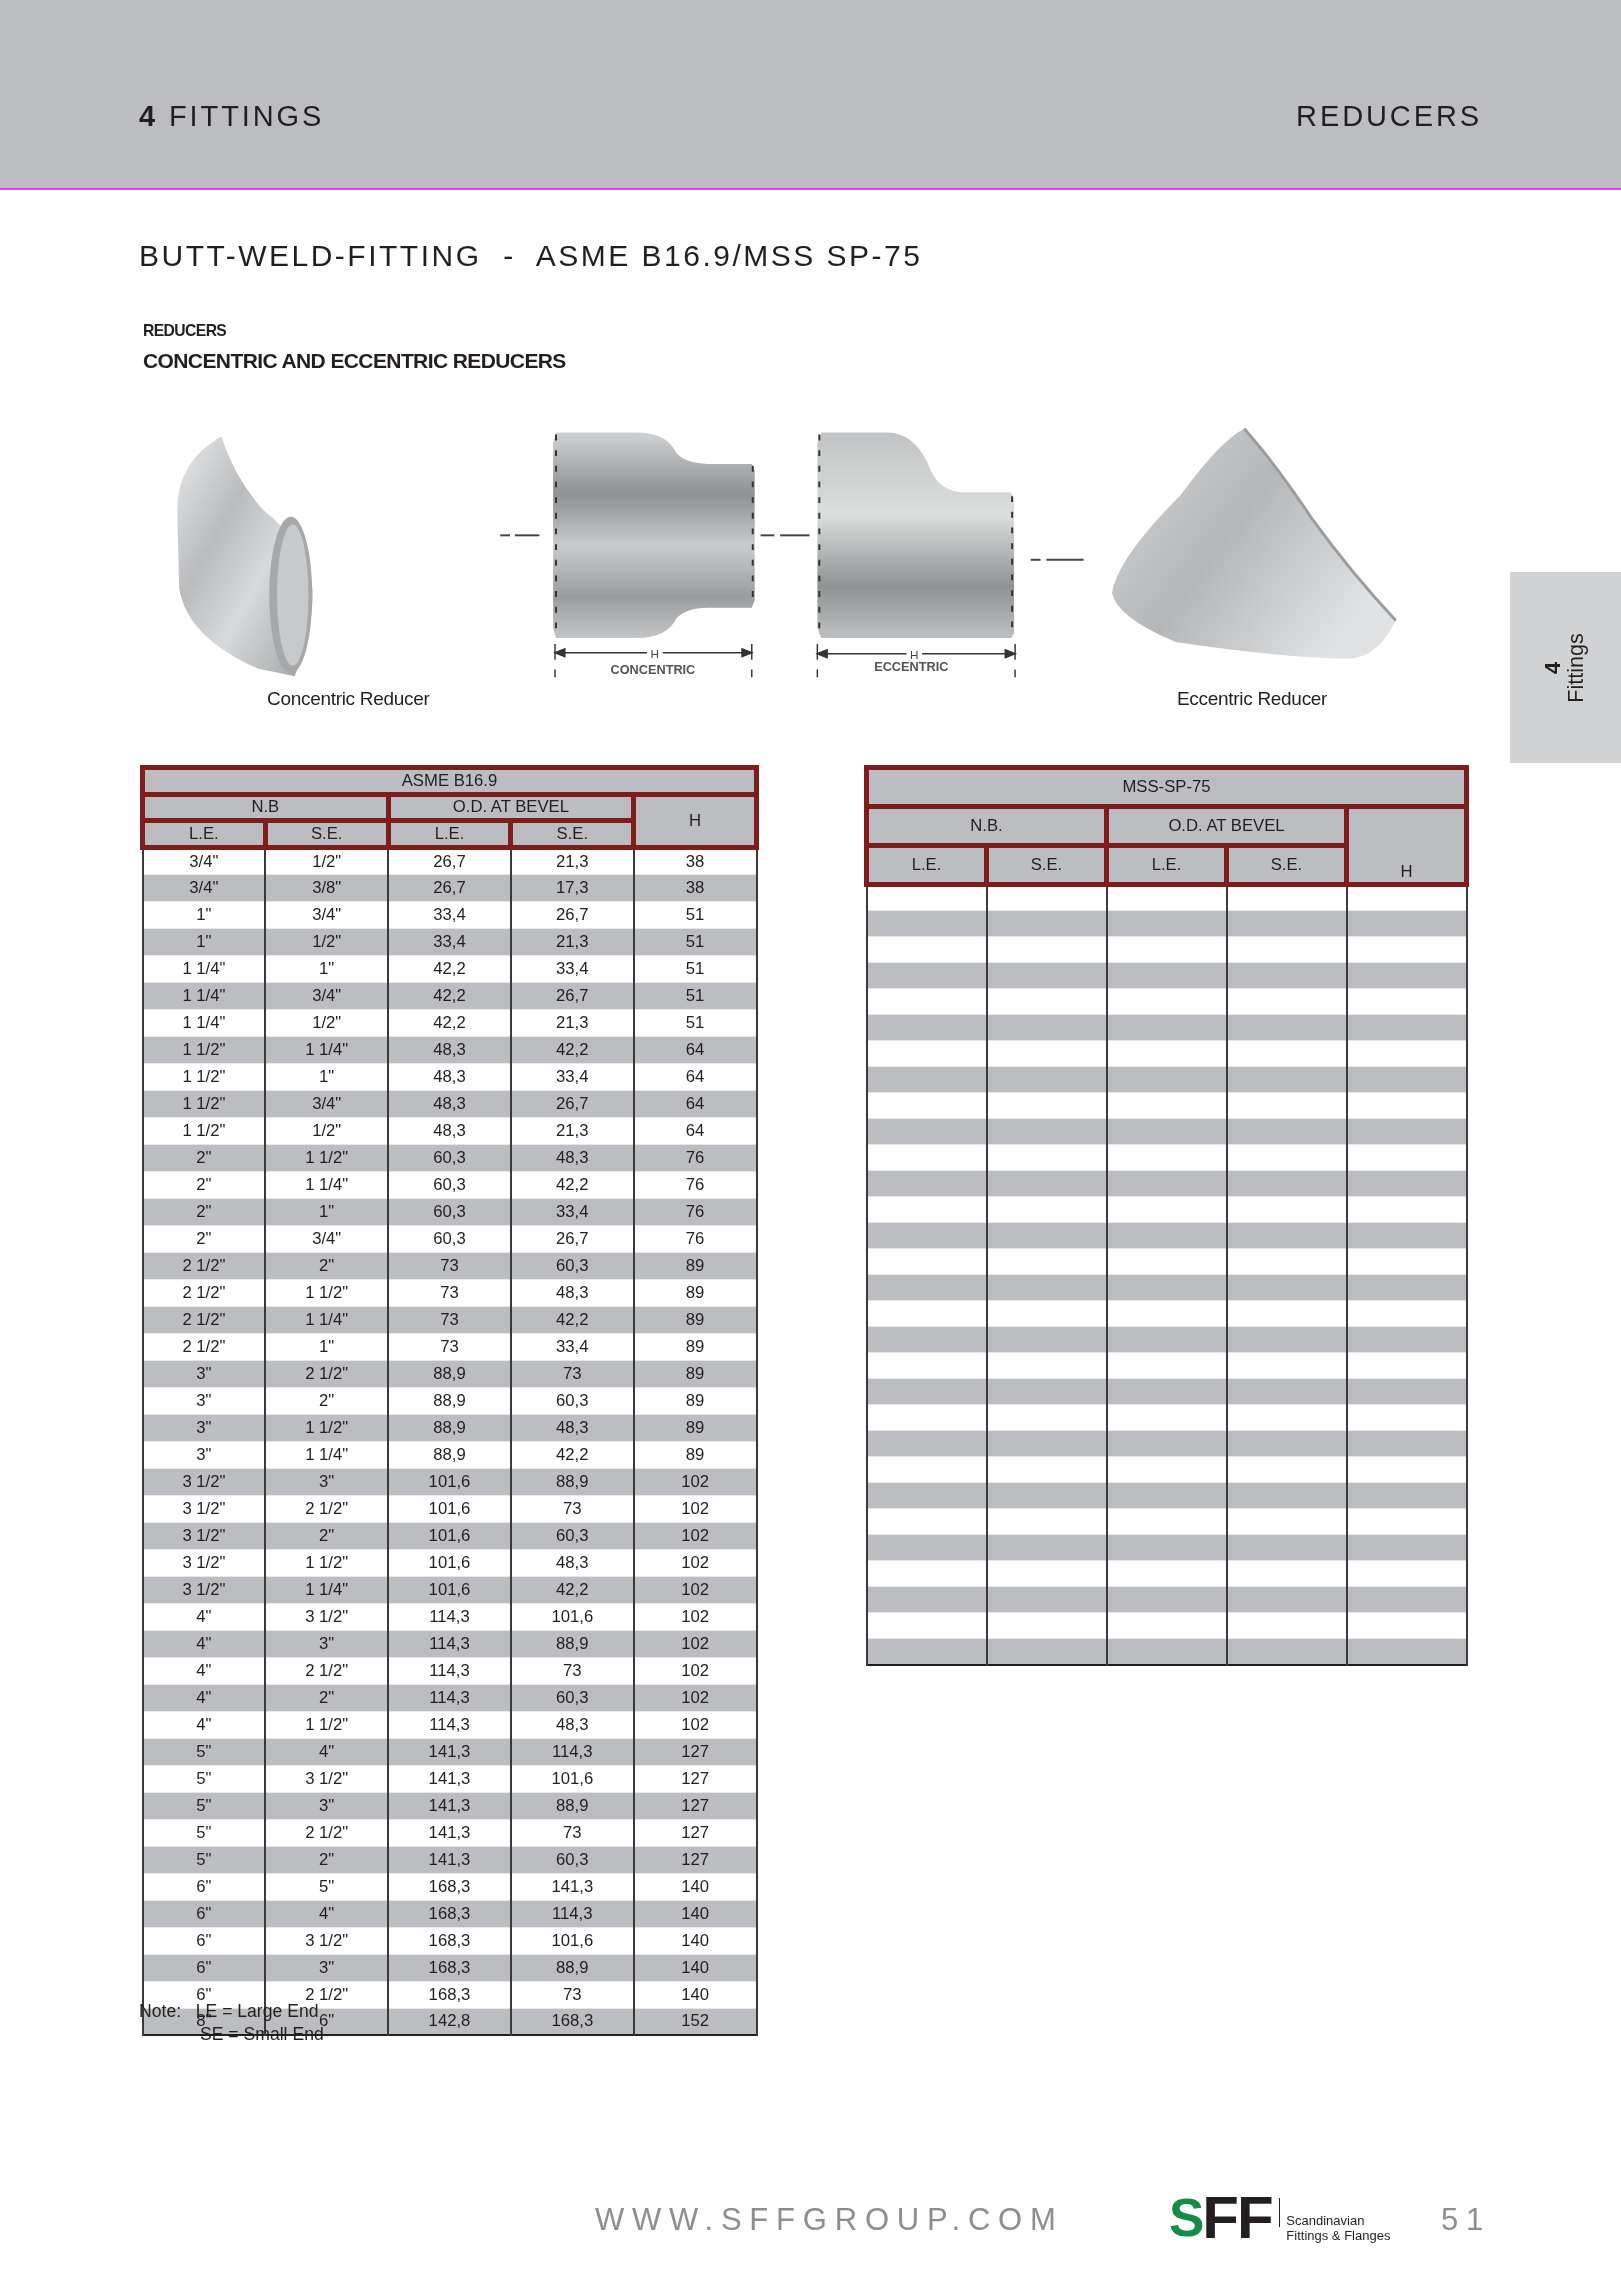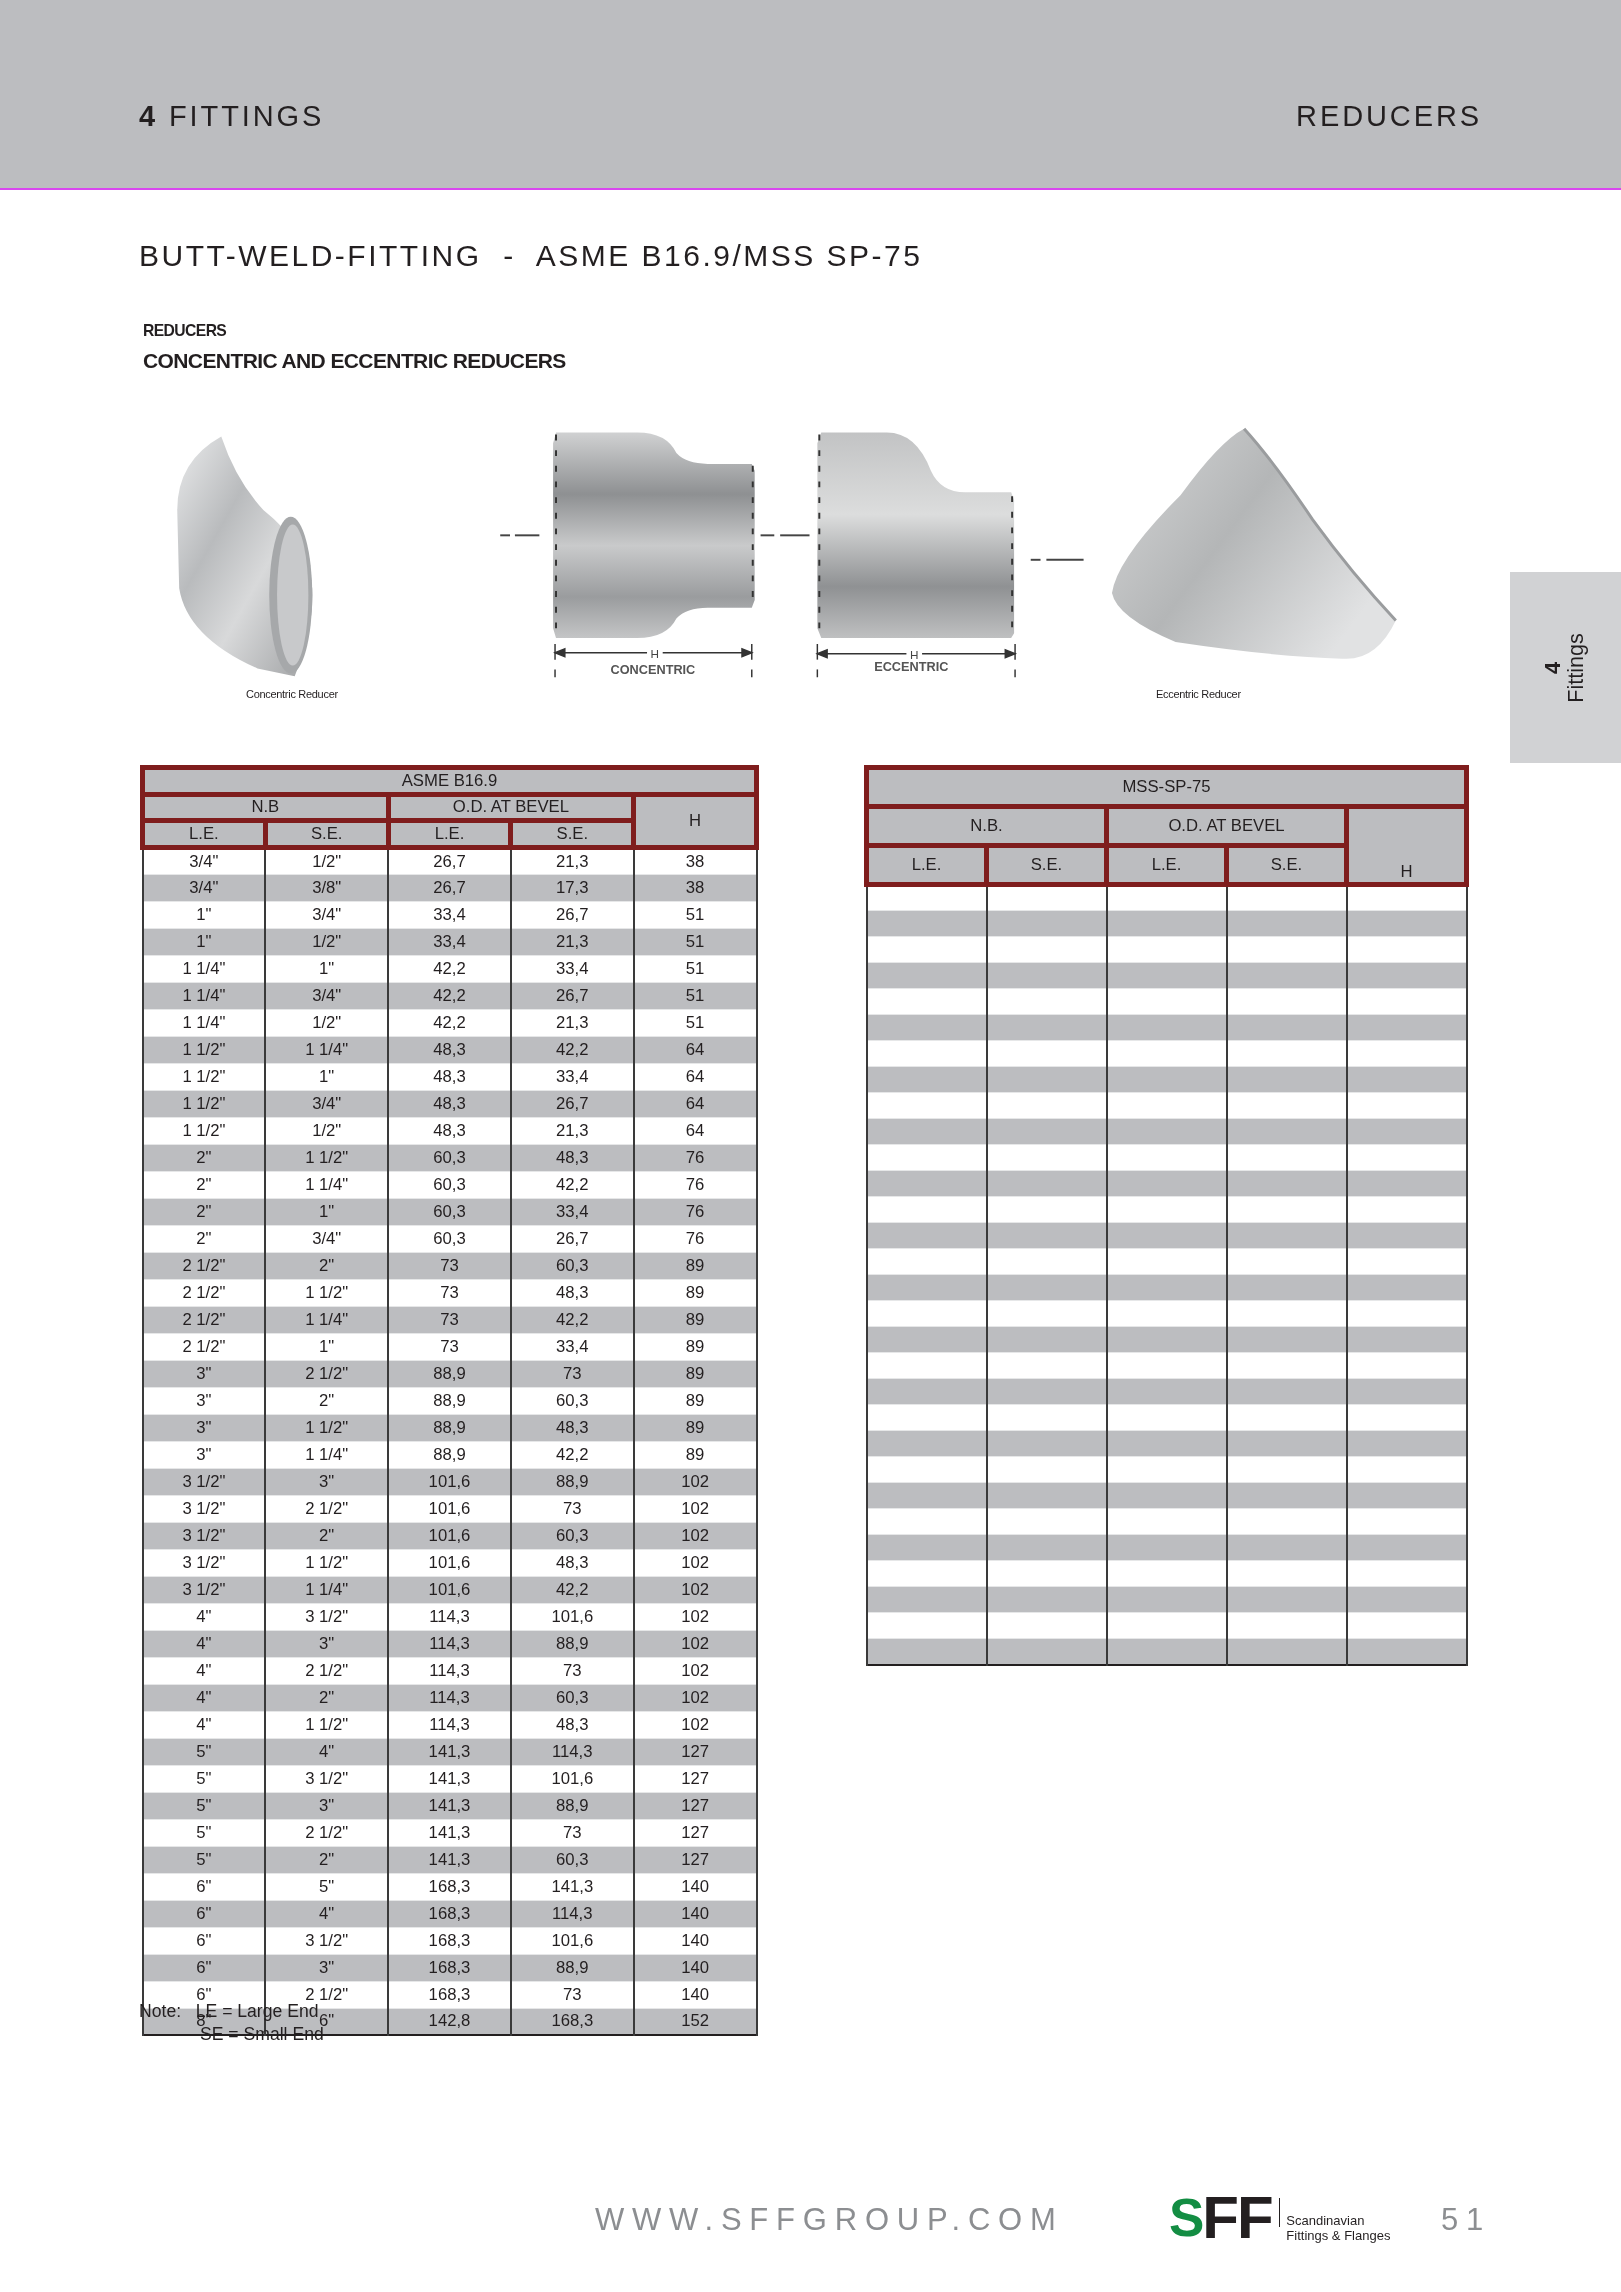--- a/index.html
+++ b/index.html
@@ -14,21 +14,21 @@
   .main-title { position: absolute; left: 139px; top: 239px; font-size: 30px; letter-spacing: 2.5px; font-family: "Liberation Sans", sans-serif; color: #231f20; white-space: pre; }
   .sub1 { position: absolute; left: 143px; top: 322px; font-size: 15.7px; font-weight: bold; font-family: "Liberation Sans", sans-serif; letter-spacing: -0.6px; }
   .sub2 { position: absolute; left: 143px; top: 349px; font-size: 21px; font-weight: bold; font-family: "Liberation Sans", sans-serif; letter-spacing: -0.6px; }
 
   .side-tab { position: absolute; left: 1510px; top: 572px; width: 111px; height: 191px; background: #d1d2d4; }
   .side-tab-inner { position: absolute; left: 55px; top: 96px; transform: translate(-50%, -50%) rotate(-90deg); white-space: nowrap; text-align: center; font-family: "Liberation Sans", sans-serif; line-height: 1.05; }
   .side-tab-num { display: block; font-size: 21.6px; font-weight: bold; }
   .side-tab-label { display: block; font-size: 21.6px; }
 
   .figure { position: absolute; left: 0; top: 412px; width: 1621px; height: 323px; }
-  .fig-caption { position: absolute; font-size: 11px; font-family: "Liberation Sans", sans-serif; letter-spacing: -0.3px; }
+  .fig-caption { position: absolute; font-size: 19px; font-family: "Liberation Sans", sans-serif; letter-spacing: -0.3px; margin-left: 21px; }
 
   table.spec { position: absolute; border-collapse: collapse; border: 2.9px solid #231f20; font-family: "Liberation Sans", sans-serif; table-layout: fixed; }
   table.spec th { background: #bcbdc0; font-weight: normal; font-size: 16.7px; border: 5px solid #7f1d1d; text-align: center; padding: 0; }
   table.spec td { font-size: 16.7px; text-align: center; padding: 0; border-left: 2px solid #3a3a3a; border-right: 2px solid #3a3a3a; border-top: 1px solid #e6e7e8; }
   table.spec tr.alt td { background: #bcbdc0; }
   table.spec tr.norm td { background: #ffffff; }
 
   #asme { left: 140px; top: 765px; width: 619px; }
   #asme th { height: 26.5px; }
   #asme td { height: 27px; }

